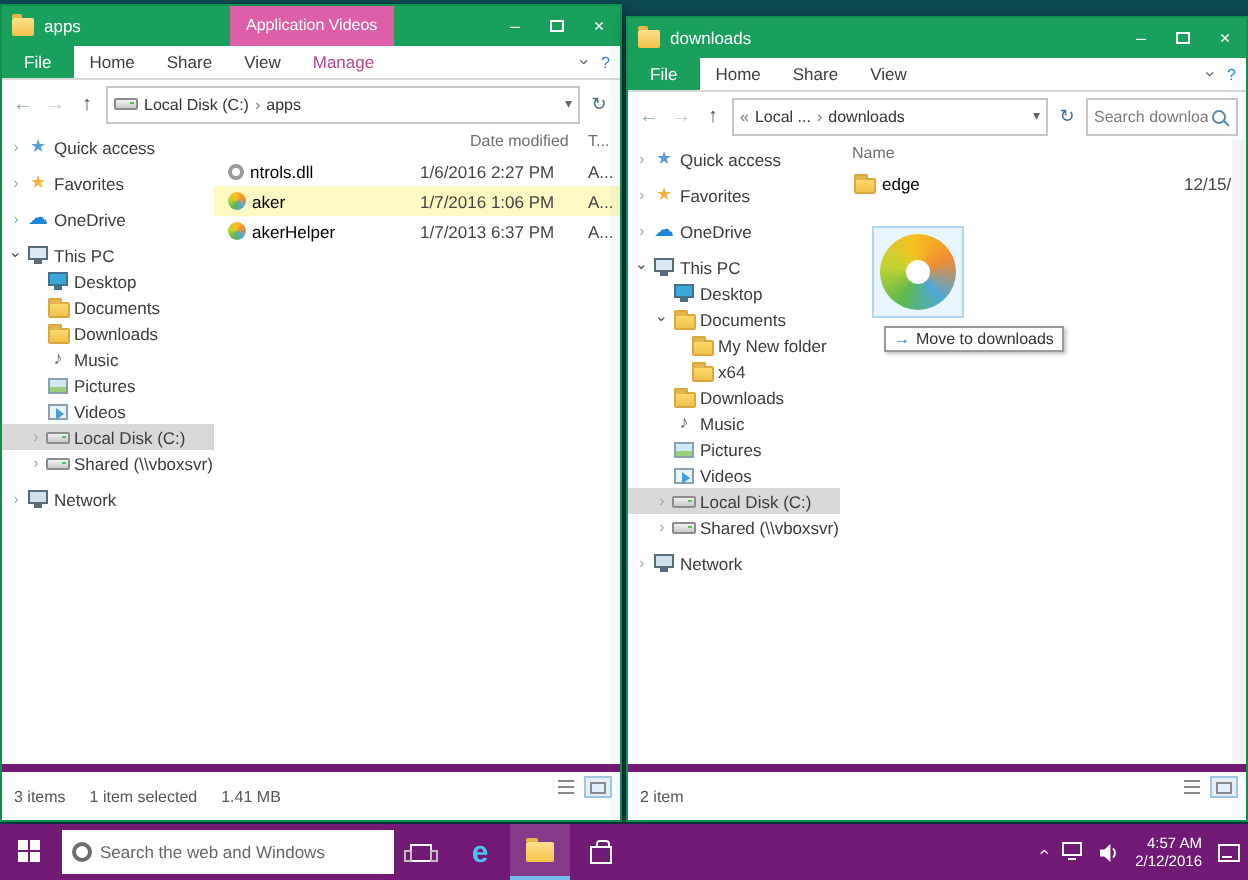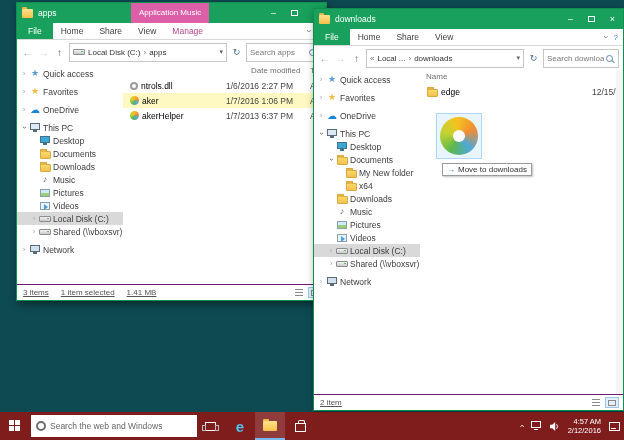--- a/index.html
+++ b/index.html
@@ -1,21 +1,21 @@
 <!DOCTYPE html>
 <html><head>
 <meta charset="utf-8">
 <style>
 *{margin:0;padding:0;box-sizing:border-box;}
 html,body{width:624px;height:440px;}
 body{position:relative;background:#0e4a52;font-family:"Liberation Sans","DejaVu Sans",sans-serif;overflow:hidden;}
 
 
 .window{position:absolute;background:#fff;display:flex;flex-direction:column;border:1px solid #0f8f50;box-shadow:2px 3px 8px rgba(0,0,0,.45);}
-#win-left{left:16px;top:2px;width:311px;height:299px;justify-content:center;}
+#win-left{left:0;top:2px;width:311px;height:409px;justify-content:center;}
 #win-right{left:313px;top:8px;width:311px;height:403px;}
 
 .titlebar{height:20px;background:#18a05c;display:flex;align-items:center;position:relative;flex:0 0 auto;color:#fff;}
 .win-ico{width:11px;height:9px;margin-left:5px;position:relative;background:linear-gradient(#ffe08a,#f3c04a);border-radius:1px;flex:0 0 auto;}
 .win-ico::before{content:"";position:absolute;top:-2px;left:0;width:5px;height:2px;background:#e9b646;border-radius:1px 1px 0 0;}
 .title-text{font-size:8.5px;margin-left:5px;}
 .ctx-tab{position:absolute;left:114px;top:0;height:20px;line-height:20px;padding:0 8px;background:#dd5fa8;font-size:8px;color:#fff;}
 .caption{position:absolute;right:0;top:0;height:20px;display:flex;}
 .cap-btn{width:21px;height:20px;display:flex;align-items:center;justify-content:center;font-size:9px;color:#fff;}
 .cap-box{width:7px;height:6px;border:1px solid #fff;}
@@ -89,29 +89,29 @@
 .i-dll{width:8px;height:8px;border:2px solid #9b9b9b;border-radius:50%;flex:0 0 auto;}
 .i-app{width:9px;height:9px;border-radius:50%;background:conic-gradient(from 210deg,#5cb84e,#c3d332,#f6c01f,#ef8d33,#4fa8d8,#5cb84e);flex:0 0 auto;}
 .scrolltrack{position:absolute;right:0;top:0;bottom:0;width:7px;background:#f4f4f4;}
 
 .ghost{position:absolute;left:16px;top:43px;width:46px;height:46px;background:rgba(205,232,255,.45);border:1px solid rgba(130,185,240,.55);display:flex;align-items:center;justify-content:center;}
 .swirl{width:38px;height:38px;border-radius:50%;background:conic-gradient(from 210deg,#5cb84e,#c3d332,#f6c01f,#ef8d33,#4fa8d8,#5cb84e);position:relative;}
 .swirl::after{content:"";position:absolute;left:13px;top:13px;width:12px;height:12px;border-radius:50%;background:#fff;}
 .droptip{position:absolute;left:22px;top:93px;display:flex;align-items:center;gap:3px;background:#fff;border:1px solid #9b9b9b;box-shadow:1px 1px 2px rgba(0,0,0,.25);padding:1px 4px;font-size:8px;color:#333;white-space:nowrap;}
 .droptip .arr{color:#2f7bd6;}
 
-.statusbar{height:16px;border-top:1px solid #701a75;display:flex;align-items:center;font-size:8px;color:#555;padding:0 6px;gap:12px;flex:0 0 auto;position:relative;text-decoration:underline;}
+.statusbar{height:16px;border-top:4px solid #701a75;display:flex;align-items:center;font-size:8px;color:#555;padding:12px 6px;gap:12px;flex:0 0 auto;position:relative;}
 .view-toggles{position:absolute;right:4px;top:2px;display:flex;gap:2px;}
 .vt{width:14px;height:11px;border:1px solid transparent;display:flex;align-items:center;justify-content:center;}
 .vt.active{border-color:#9ec5e8;background:#e3f0fb;}
 .vt-lines{width:8px;height:7px;background:repeating-linear-gradient(#8a8a8a 0 1px,transparent 1px 3px);}
 .vt-box{width:8px;height:6px;border:1px solid #8a8a8a;}
 
 
-.taskbar{position:absolute;left:0;bottom:0;width:624px;height:28px;background:#7f1d1d;display:flex;align-items:center;z-index:50;}
+.taskbar{position:absolute;left:0;bottom:0;width:624px;height:28px;background:#701a75;display:flex;align-items:center;z-index:50;}
 .start{width:30px;height:28px;display:flex;align-items:center;justify-content:center;}
 .winlogo{width:12px;height:12px;display:grid;grid-template-columns:5px 5px;grid-template-rows:5px 5px;gap:1px;}
 .winlogo span{background:#fff;}
 .tb-search{width:166px;height:22px;background:#fff;display:flex;align-items:center;gap:4px;padding:0 5px;margin-left:1px;}
 .cortana{width:10px;height:10px;border:2px solid #6d6d6d;border-radius:50%;flex:0 0 auto;}
 .tb-search input{border:0;outline:0;font-size:8.5px;color:#666;flex:1;min-width:0;font-family:inherit;background:transparent;}
 .tb-search input::placeholder{color:#666;opacity:1;}
 .taskview{width:26px;height:28px;display:flex;align-items:center;justify-content:center;}
 .tv-ico{width:11px;height:9px;border:1px solid #fff;position:relative;}
 .tv-ico::before{content:"";position:absolute;left:-4px;top:2px;width:2px;height:4px;border:1px solid #bdbdbd;}
@@ -133,21 +133,21 @@
 .notif{width:11px;height:9px;border:1px solid #fff;position:relative;}
 .notif::after{content:"";position:absolute;left:1px;bottom:1px;width:5px;height:1px;background:#fff;}
 </style>
 </head>
 <body>
 
 <div class="window" id="win-left">
   <div class="titlebar">
     <span class="win-ico"></span>
     <span class="title-text">apps</span>
-    <span class="ctx-tab">Application Music</span>
+    <span class="ctx-tab">Application Videos</span>
     <div class="caption">
       <span class="cap-btn">–</span>
       <span class="cap-btn">
           <span class="cap-box"></span>
         </span>
       <span class="cap-btn">×</span>
     </div>
   </div>
 
   <div class="tabrow">
@@ -167,24 +167,20 @@
     <span class="nav-arrow arr-fwd">→</span>
     <span class="nav-arrow arr-up">↑</span>
     <div class="addrbox">
       <span class="i-drive"></span>
       <span class="crumb">Local Disk (C:)</span>
       <span class="crumb-sep">›</span>
       <span class="crumb">apps</span>
       <span class="addr-right">▾</span>
     </div>
     <span class="refresh-btn">↻</span>
-    <div class="searchbox">
-      <input placeholder="Search apps" style="">
-      <span class="mag"></span>
-    </div>
   </div>
 
   <div class="main">
     <div class="navpane">
       <div class="nav-item lv0 gap-after">
           <span class="chev">›</span>
           <span class="nicon">
             <span class="i-star">★</span>
           </span>
           <span class="nlabel">Quick access</span>

